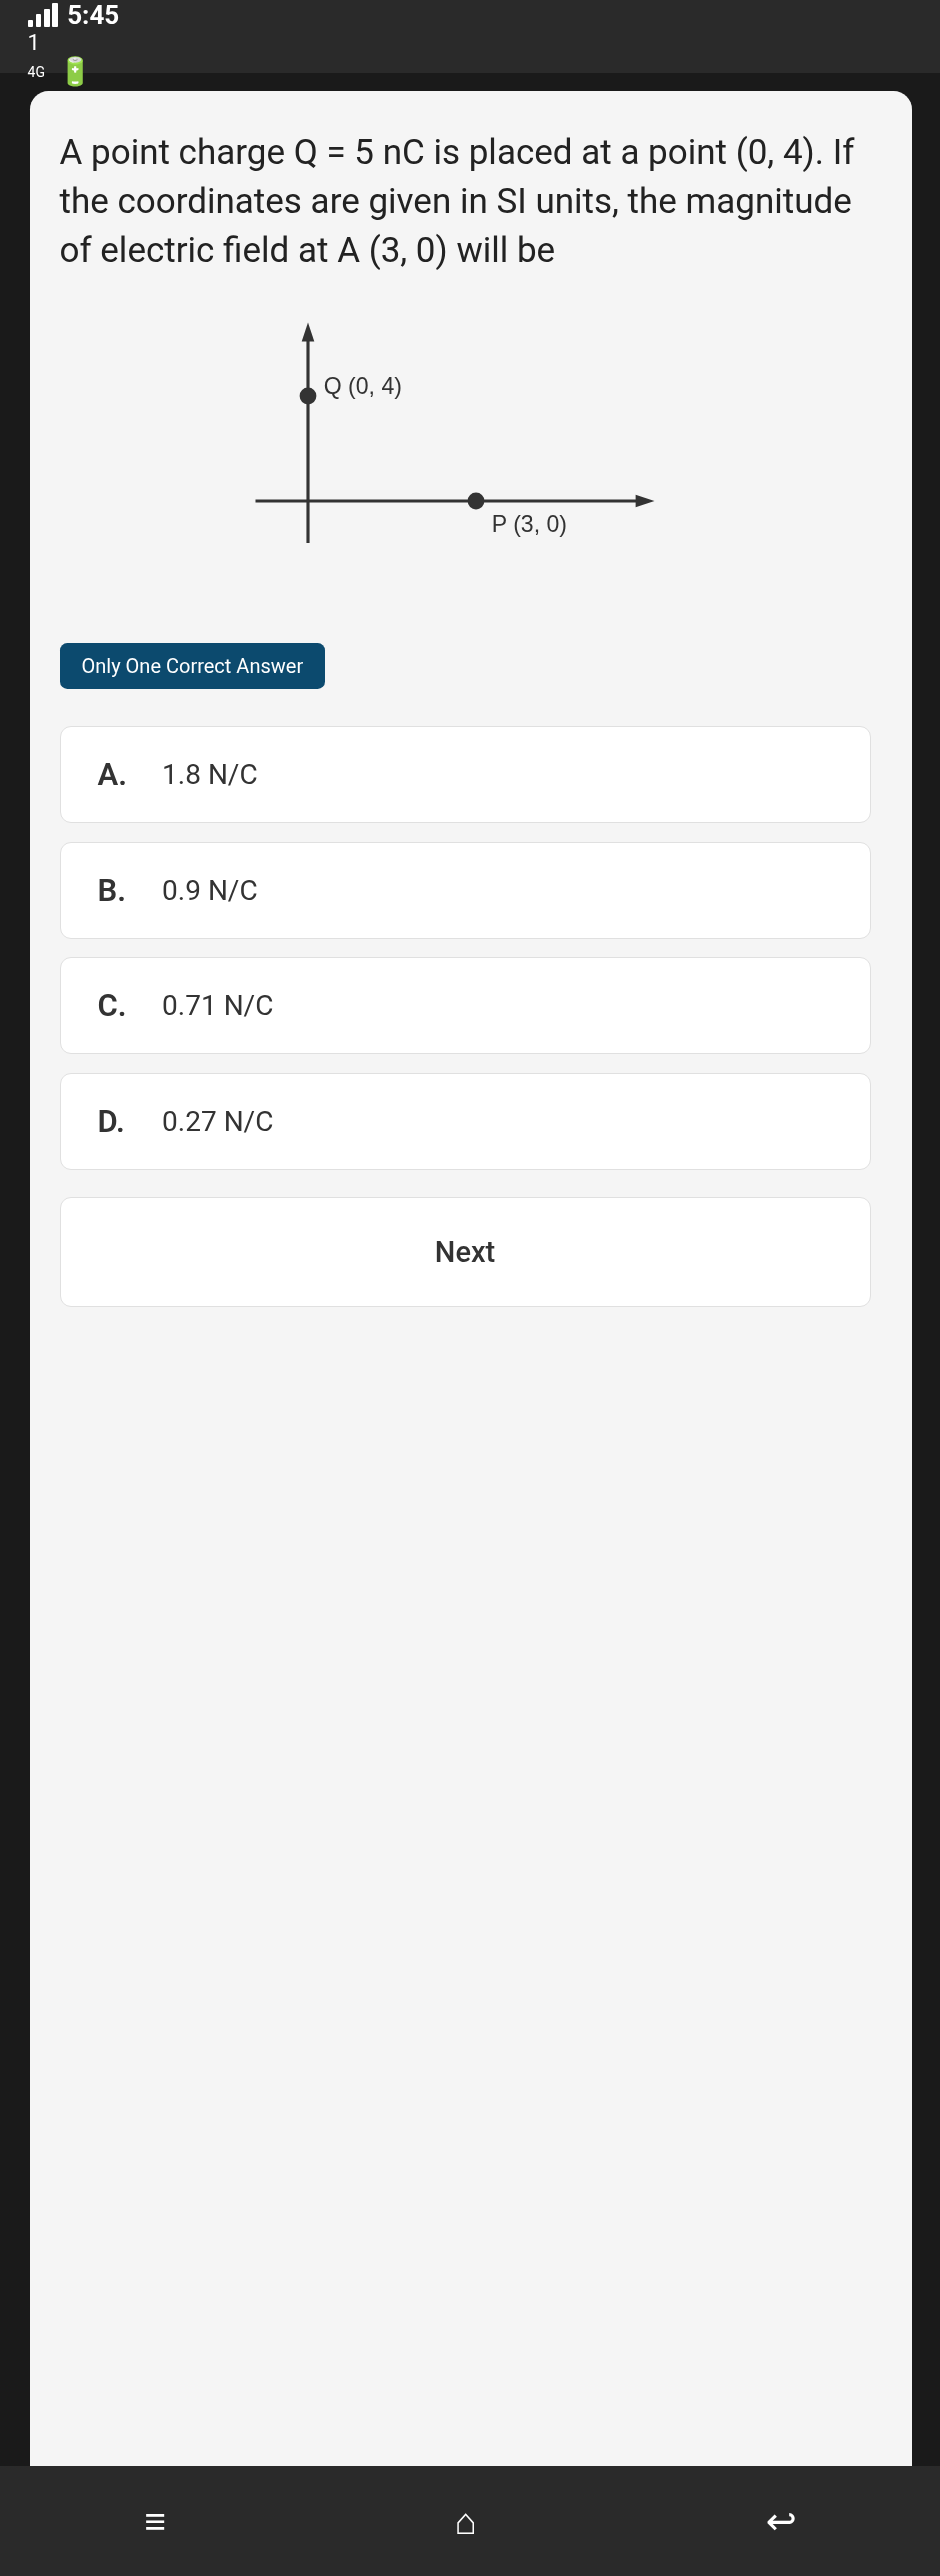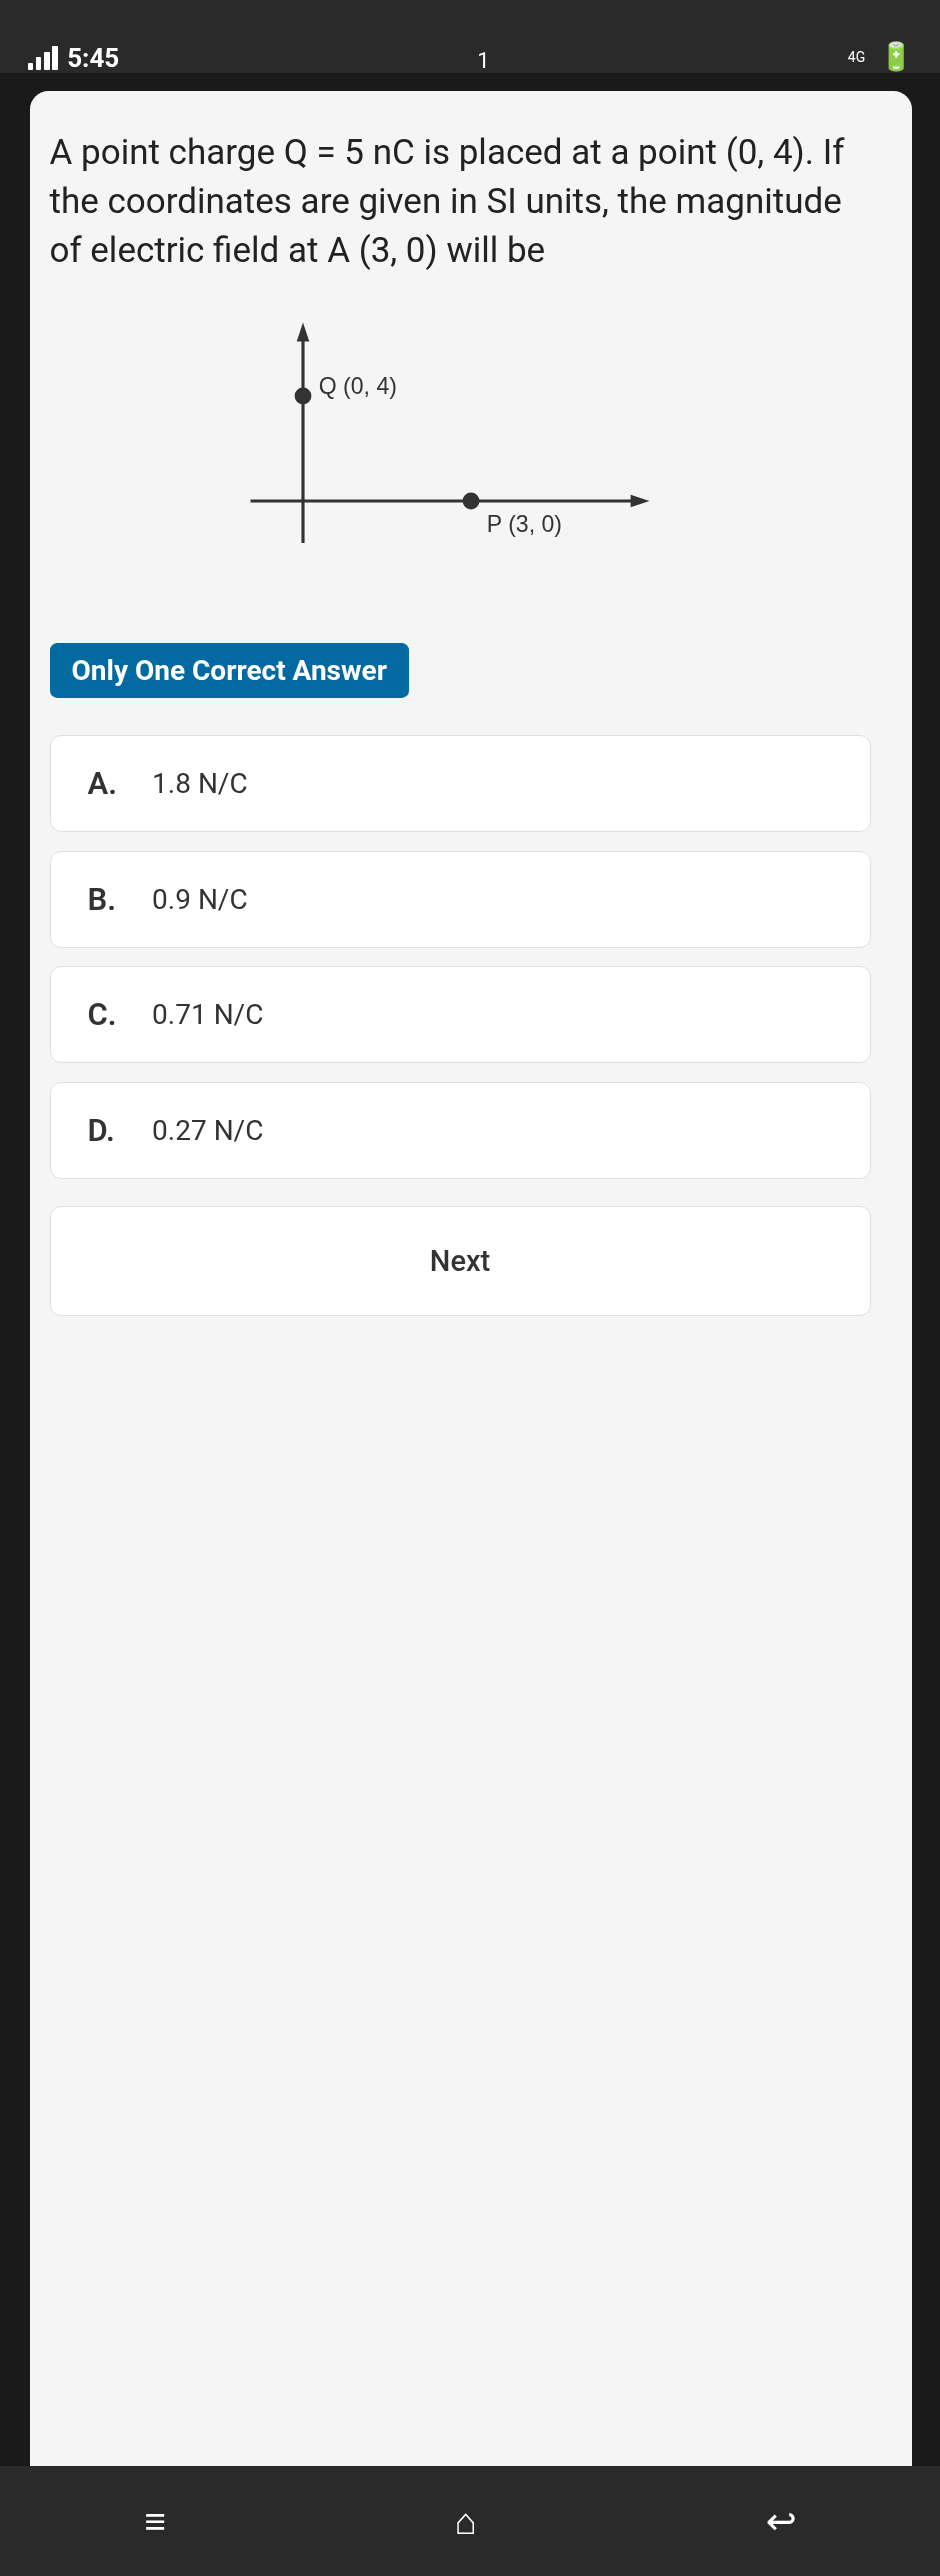--- a/index.html
+++ b/index.html
@@ -25,24 +25,25 @@
       flex-direction: column;
       align-items: center;
     }
 
     
     .status-bar {
       width: 100%;
       height: 73px;
       background: #2a2a2a;
       display: flex;
-      align-items: flex-end;
+      align-items: flex-start;
       justify-content: space-between;
       padding: 0 27.6px;
       position: relative;
+      flex-direction: column;
     }
 
     .status-left {
       display: flex;
       align-items: center;
       gap: 9.2px;
     }
 
     .signal-bars {
       display: flex;
@@ -74,21 +75,21 @@
       color: white;
       font-size: 20px;
     }
 
     
     .content-card {
       width: 882px;
       background: #f5f5f5;
       border-radius: 18.4px;
       margin-top: 18.4px;
-      padding: 37px 41px 0 20px;
+      padding: 37px 41px 0 30px;
       flex: 1;
     }
 
     .question-text {
       font-size: 35px;
       color: #222;
       line-height: 1.4;
       margin-bottom: 37px;
       font-weight: 400;
     }
@@ -101,26 +102,26 @@
       margin-bottom: 37px;
     }
 
     .diagram-container svg {
       width: 100%;
       height: 100%;
     }
 
     
     .answer-type-badge {
-      background: #0369a1;
+      background: #0c4a6e;
       color: white;
       padding: 11px 22px;
       border-radius: 7.3px;
-      font-size: 28px;
-      font-weight: 700;
+      font-size: 20px;
+      font-weight: 400;
       display: inline-block;
       margin-bottom: 37px;
       cursor: pointer;
     }
 
     
     .options-container {
       display: flex;
       flex-direction: column;
       gap: 18.4px;

